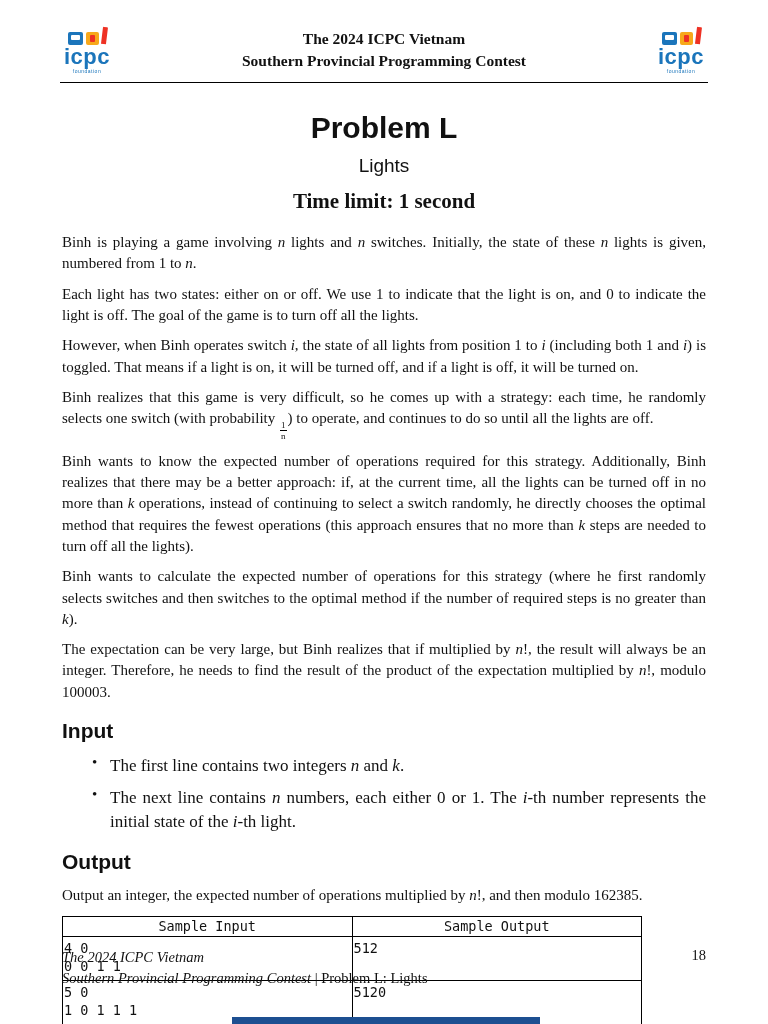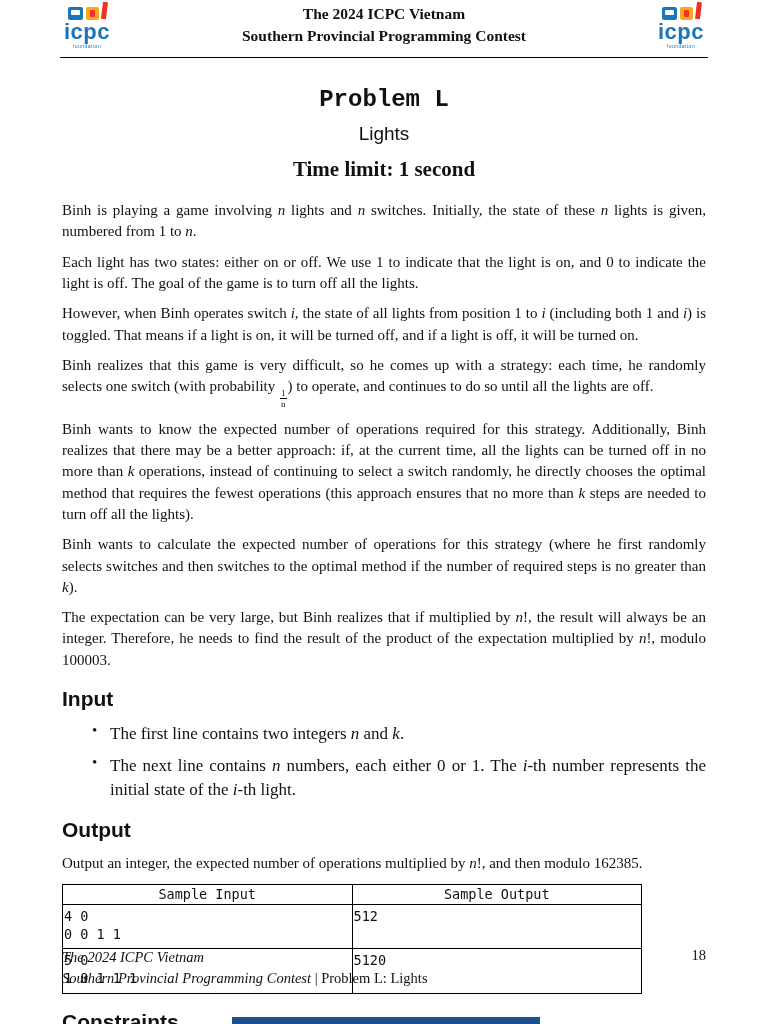--- a/index.html
+++ b/index.html
@@ -4,38 +4,38 @@
 <style>
   html,body{margin:0;padding:0;}
   body{
     width:768px;height:1024px;background:#ffffff;
     font-family:"Liberation Serif", serif;color:#111;
     position:relative;overflow:hidden;
   }
   .page{position:relative;width:768px;height:1024px;background:#fff;}
 
   
-  .header{display:flex;align-items:flex-start;justify-content:space-between;padding:0 56px 0 56px;}
+  .header{display:flex;align-items:flex-start;justify-content:space-between;padding:25px 56px 0 56px;}
   .header-titles{flex:1;text-align:center;font-weight:bold;font-size:15.5px;line-height:1.4;margin-top:3px;}
   .header-rule{border:0;border-top:1.4px solid #000;margin:8px 60px 0 60px;}
 
   
   .logo{width:62px;text-align:center;}
   .logo-icons{display:flex;align-items:flex-end;justify-content:center;gap:3px;height:20px;}
   .li-blue{display:inline-block;width:15px;height:13px;background:#1b75bb;border-radius:2px;position:relative;}
   .li-blue::after{content:"";position:absolute;left:3px;top:3px;width:9px;height:5px;background:#fff;border-radius:1px;}
   .li-orange{display:inline-block;width:13px;height:13px;background:#f7a81b;border-radius:2px;position:relative;}
   .li-orange::after{content:"";position:absolute;left:4px;top:3px;width:5px;height:7px;background:#ee3124;border-radius:1px;}
   .li-pen{display:inline-block;width:5px;height:17px;background:#ee3124;border-radius:1px 1px 0 0;transform:rotate(7deg);margin-bottom:1px;}
   .logo-word{color:#1b75bb;font-family:"Liberation Sans", sans-serif;font-weight:bold;font-size:22px;line-height:1.05;letter-spacing:.5px;}
   .logo-sub{font-family:"Liberation Sans", sans-serif;font-size:5px;color:#1b75bb;letter-spacing:.5px;}
 
   
   .content{padding:14px 62px 0 62px;}
-  .problem-number{text-align:center;font-family:Liberation Mono, monospace;font-weight:bold;font-size:24px;margin:14px 0 10px;}
+  .problem-number{text-align:center;font-family:Liberation Sans, sans-serif;font-weight:bold;font-size:30px;margin:14px 0 10px;}
   .problem-name{text-align:center;font-family:"Liberation Sans", sans-serif;font-weight:normal;font-size:19px;margin:0 0 12px;}
   .time-limit{text-align:center;font-weight:bold;font-size:21px;margin:0 0 18px;}
 
   .para{font-size:15px;line-height:1.42;text-align:justify;margin:0 0 9px;}
   .mi{font-style:italic;}
   .frac{display:inline-flex;flex-direction:column;vertical-align:-0.55em;text-align:center;font-size:.6em;line-height:1.15;margin:0 1px;}
   .frac .fd{border-top:1px solid #000;padding:0 1px;}
 
   .section-title{font-family:"Liberation Sans", sans-serif;font-weight:bold;font-size:21px;margin:16px 0 11px;}
   .bullet-row{display:flex;margin:0 0 8px;padding-left:30px;}

